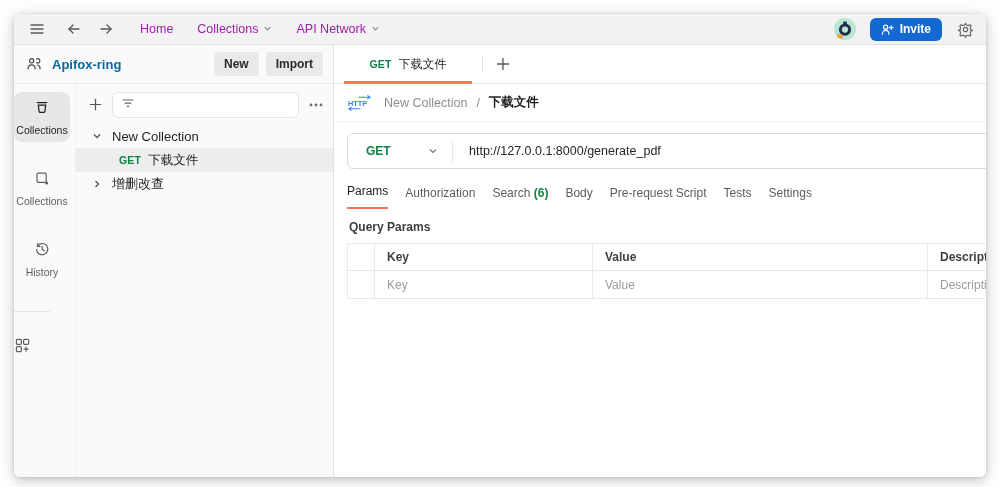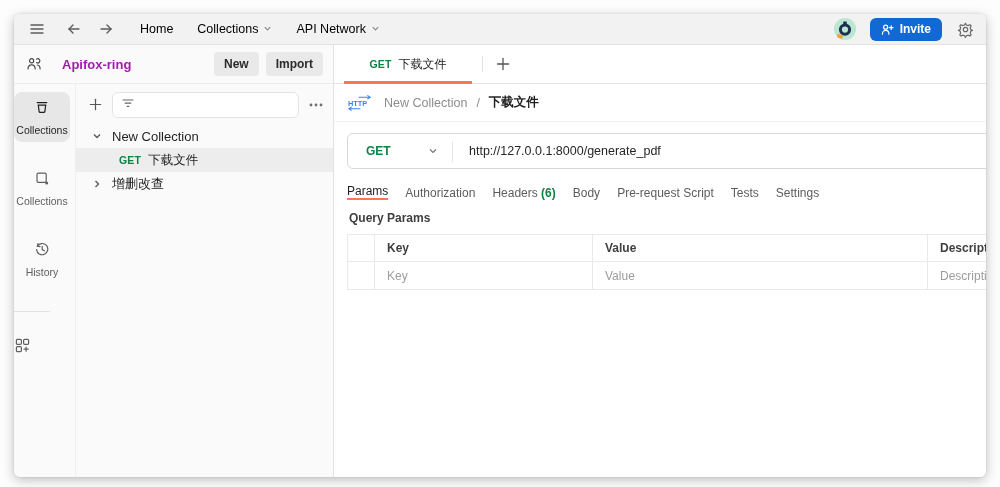--- a/index.html
+++ b/index.html
@@ -7,38 +7,38 @@
     font-family:"Liberation Sans","DejaVu Sans",sans-serif; }
   .window{ position:absolute; left:14px; top:14px; width:972px; height:463px;
     background:#fff; border-radius:6px; box-shadow:0 3px 12px rgba(0,0,0,.25), 0 0 2px rgba(0,0,0,.15);
     overflow:hidden; display:flex; flex-direction:column; }
 
   
   .topbar{ position:relative; flex:0 0 31px; background:#f2f2f2; border-bottom:1px solid #e2e2e2;
     display:flex; align-items:center; padding-left:13px; }
   .tb-left{ display:flex; align-items:center; }
   .tb-icon{ display:flex; align-items:center; justify-content:center; width:20px; height:20px; color:#5c5c5c; cursor:pointer; }
-  .tb-nav{ font-size:12.5px; color:#000000; margin-left:24px; display:flex; gap:5px; cursor:pointer; }
+  .tb-nav{ font-size:12.5px; color:#a21caf; margin-left:24px; display:flex; gap:5px; cursor:pointer; }
   .tb-nav .chev{ color:#8a8a8a; }
   .tb-search{ position:absolute; left:543px; top:4px; width:157px; height:23px; background:#ebebeb;
     border:1px solid #e0e0e0; border-radius:6px; display:flex; align-items:center; justify-content:center;
     gap:7px; color:#7b7b7b; font-size:12px; cursor:pointer; }
   .tb-right{ position:absolute; right:11px; top:0; height:100%; display:flex; align-items:center; gap:13px; }
   .avatar{ position:relative; width:24px; height:24px; cursor:pointer; }
   .invite-btn{ height:23px; background:#1269d3; color:#fff; border:none; border-radius:6px;
     font-size:12px; font-weight:bold; display:flex; align-items:center; gap:6px; padding:0 11px; cursor:pointer;
     font-family:inherit;text-align:center; }
   .gear{ color:#6a6a6a; }
 
   
   .content{ flex:1; display:flex; min-height:0; }
   .sidebar{ flex:0 0 320px; background:#fafafa; border-right:1px solid #e3e3e3; display:flex; flex-direction:column; }
   .sb-header{ flex:0 0 39px; display:flex; align-items:center; padding:0 10px 0 12px; border-bottom:1px solid #ededed; }
   .ws-icon{ color:#4a4a4a; display:flex; }
-  .ws-name{ font-size:13px; font-weight:bold; color:#a21caf; margin-left:20px; flex:1; }
+  .ws-name{ font-size:13px; font-weight:bold; color:#0369a1; margin-left:10px; flex:1; }
   .sb-btn{ background:#e9e9e9; border:none; border-radius:4px; font-size:12px; font-weight:bold;
     color:#2b2b2b; padding:5px 10px; cursor:pointer; font-family:inherit; }
   .sb-btn + .sb-btn{ margin-left:7px; }
   .sb-body{ flex:1; display:flex; min-height:0; }
   .rail{ flex:0 0 62px; border-right:1px solid #efefef; display:flex; flex-direction:column; align-items:flex-start; padding-top:8px;gap:12px; }
   .rail-item{ width:56px; border-radius:8px; display:flex; flex-direction:column; align-items:center;
     padding:7px 0 6px; color:#5f5f5f; cursor:pointer; margin-bottom:9px; }
   .rail-item .ri-label{ font-size:10.5px; margin-top:5px; }
   .rail-item.active{ background:#e7e7e7; color:#1f1f1f; }
   .rail-divider{ width:36px; border-top:1px solid #e2e2e2; margin:6px 0 13px; }
@@ -75,21 +75,21 @@
   .url-row{ padding:11px 0 0 13px; }
   .url-box{ height:36px; width:calc(100% + 8px); border:1px solid #d8d8d8; border-radius:6px;
     display:flex; align-items:center; background:#fff; }
   .method-sec{ width:104px; flex:none; display:flex; align-items:center; padding-left:18px; cursor:pointer; }
   .method-label{ font-size:12px; font-weight:bold; }
   .method-chev{ margin-left:auto; margin-right:14px; color:#777; display:flex; }
   .url-divider{ width:1px; height:21px; background:#e6e6e6; }
   .url-text{ margin-left:16px; font-size:12.5px; color:#262626; white-space:nowrap; }
 
   .reqtabs{ display:flex; align-items:flex-end; gap:17px; padding:15px 0 0 13px; font-size:12px; color:#5c5c5c; }
-  .reqtab{ cursor:pointer; white-space:nowrap; }
+  .reqtab{ padding-bottom:9px; cursor:pointer; white-space:nowrap; }
   .reqtab.active{ color:#1f1f1f; border-bottom:2px solid #ff7452; }
   .hdr-count{ font-weight:bold; }
 
   .qp-title{ font-size:12px; font-weight:bold; color:#3f3f3f; margin:11px 0 9px 15px; }
 
   .ptable{ margin-left:13px; width:calc(100% + 30px); border:1px solid #e9e9e9; border-right:none; }
   .prow{ display:flex; height:27px; }
   .prow.hdr{ border-bottom:1px solid #e9e9e9; }
   .pcell{ border-right:1px solid #e9e9e9; display:flex; align-items:center; padding-left:12px; min-width:0; overflow:hidden; }
   .pcell.c0{ flex:0 0 27px; padding:0; }
@@ -361,21 +361,21 @@
             </span>
           </div>
           <div class="url-divider"></div>
           <span class="url-text">http://127.0.0.1:8000/generate_pdf</span>
         </div>
       </div>
 
       <div class="reqtabs">
         <span class="reqtab active">Params</span>
         <span class="reqtab">Authorization</span>
-        <span class="reqtab"><span>Headers</span> <span class="hdr-count" style="color:#0e8345">(6)</span></span>
+        <span class="reqtab"><span>Search</span> <span class="hdr-count" style="color:#0e8345">(6)</span></span>
         <span class="reqtab">Body</span>
         <span class="reqtab">Pre-request Script</span>
         <span class="reqtab">Tests</span>
         <span class="reqtab">Settings</span>
       </div>
 
       <div class="qp-title">Query Params</div>
 
       <div class="ptable">
         <div class="prow hdr">

